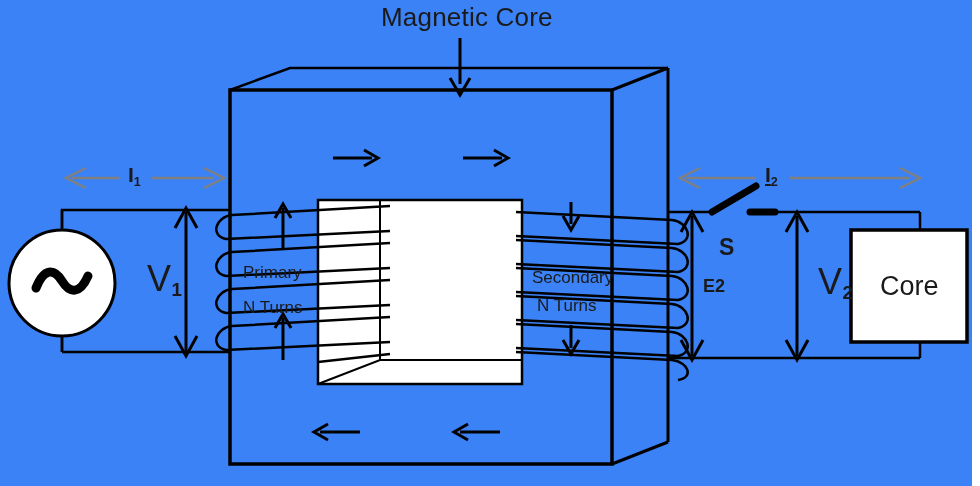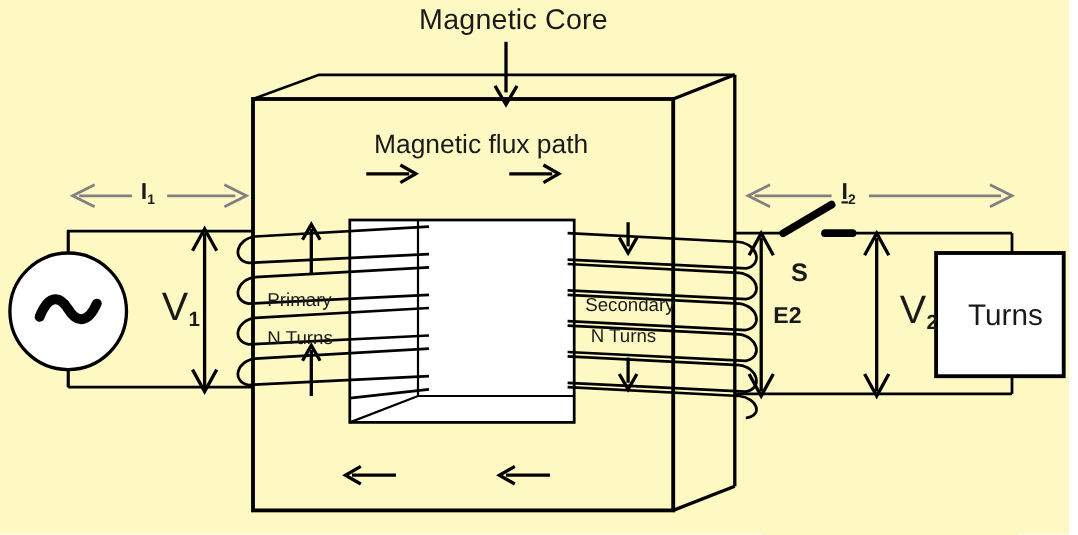--- a/index.html
+++ b/index.html
@@ -7,21 +7,21 @@
     padding: 0;
     background: #ffffff;
   }
   body {
     font-family: "Liberation Sans", sans-serif;
   }
   #stage {
     position: relative;
     width: 972px;
     height: 486px;
-    background: #fef9c3;
+    background: #3b82f6;
     overflow: hidden;
     text-align: center;
   }
   #diagram {
     position: absolute;
     left: 0;
     top: 0;
     width: 980px;
     height: 486px;
   }
@@ -57,21 +57,21 @@
     font-size: 21px;
     font-weight: 700;
   }
   .lbl-cur sub {
     font-size: 0.6em;
     vertical-align: baseline;
     position: relative;
     top: 0.3em;
   }
   .lbl-e2 {
-    font-size: 21px;
+    font-size: 18px;
     font-weight: 700;
   }
   .lbl-s {
     font-size: 23px;
     font-weight: 700;
   }
   .lbl-load {
     font-size: 27px;
   }
 </style>
@@ -228,21 +228,20 @@
     </g>
 
     <g>
       <rect x="851" y="230" width="116" height="112" fill="#ffffff" stroke="#000" stroke-width="3.5"></rect>
     </g>
 
   </svg>
 
   <div class="lbl lbl-title" style="left:381px; top:4px;">Magnetic Core</div>
 
-  <div class="lbl lbl-flux" style="left:340px; top:120px;">Magnetic flux path</div>
 
   <div class="lbl lbl-coil" style="left:243px; top:264px;">Primary</div>
 
   <div class="lbl lbl-coil" style="left:243px; top:299px;">N  Turns</div>
 
   <div class="lbl lbl-coil" style="left:532px; top:269px;">Secondary</div>
 
   <div class="lbl lbl-coil" style="left:537px; top:297px;">N  Turns</div>
 
   <div class="lbl lbl-big" style="left:147px; top:261px;"><span>V</span><sub>1</sub></div>
@@ -250,15 +249,15 @@
   <div class="lbl lbl-big" style="left:806px; top:264px;margin-left:12px;"><span>V</span><sub>2</sub></div>
 
   <div class="lbl lbl-cur" style="left:128px; top:164px;"><span>I</span><sub>1</sub></div>
 
   <div class="lbl lbl-cur" style="left:765px; top:164px;text-decoration:underline;"><span>I</span><sub>2</sub></div>
 
   <div class="lbl lbl-e2" style="left:703px; top:277px;">E2</div>
 
   <div class="lbl lbl-s" style="left:719px; top:236px;">S</div>
 
-  <div class="lbl lbl-load" style="left:880px; top:273px;">Turns</div>
+  <div class="lbl lbl-load" style="left:880px; top:273px;">Core</div>
 
 </div>
 
 </body></html>

